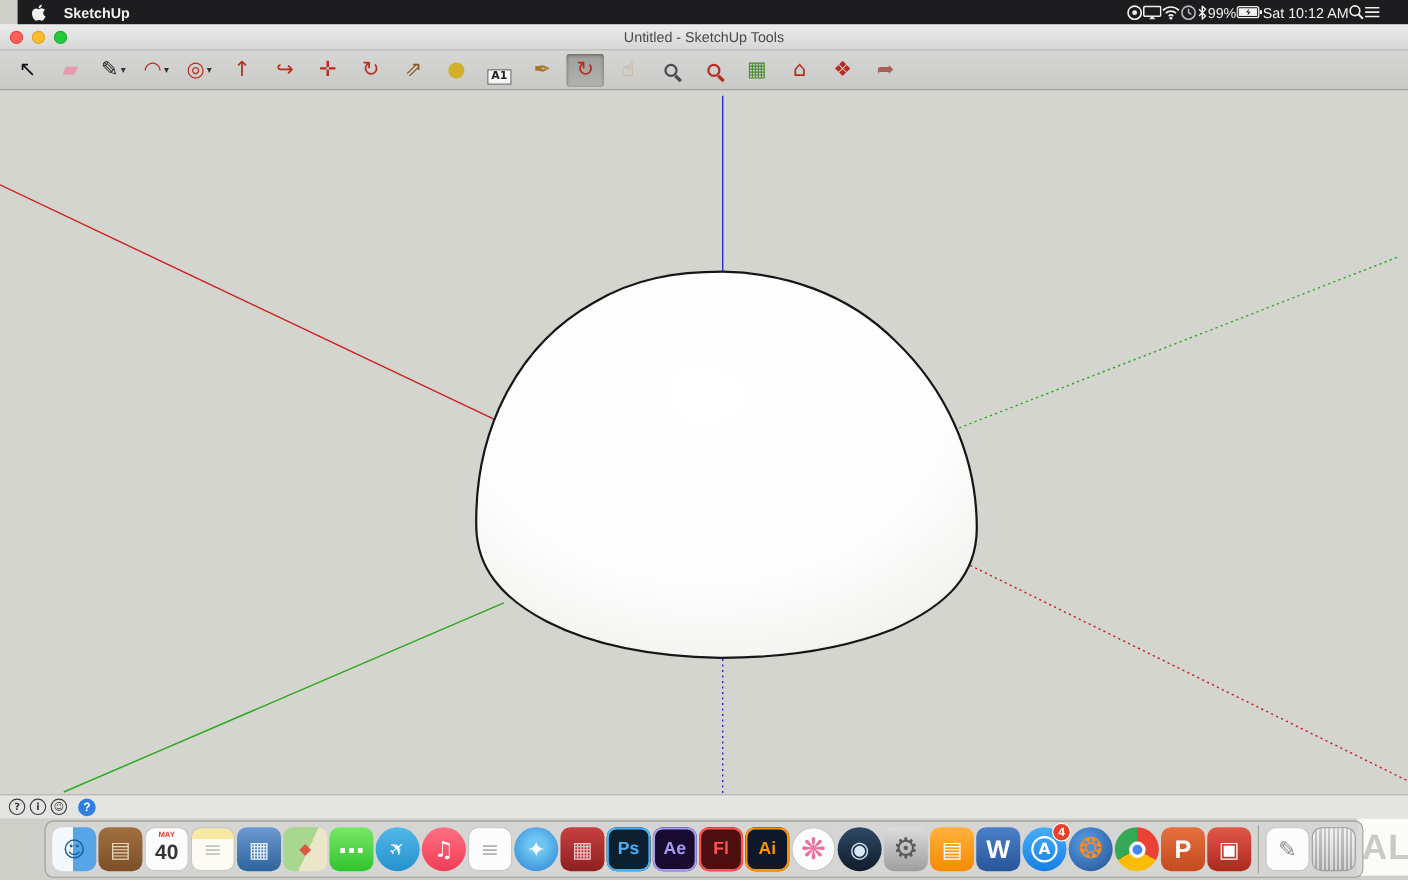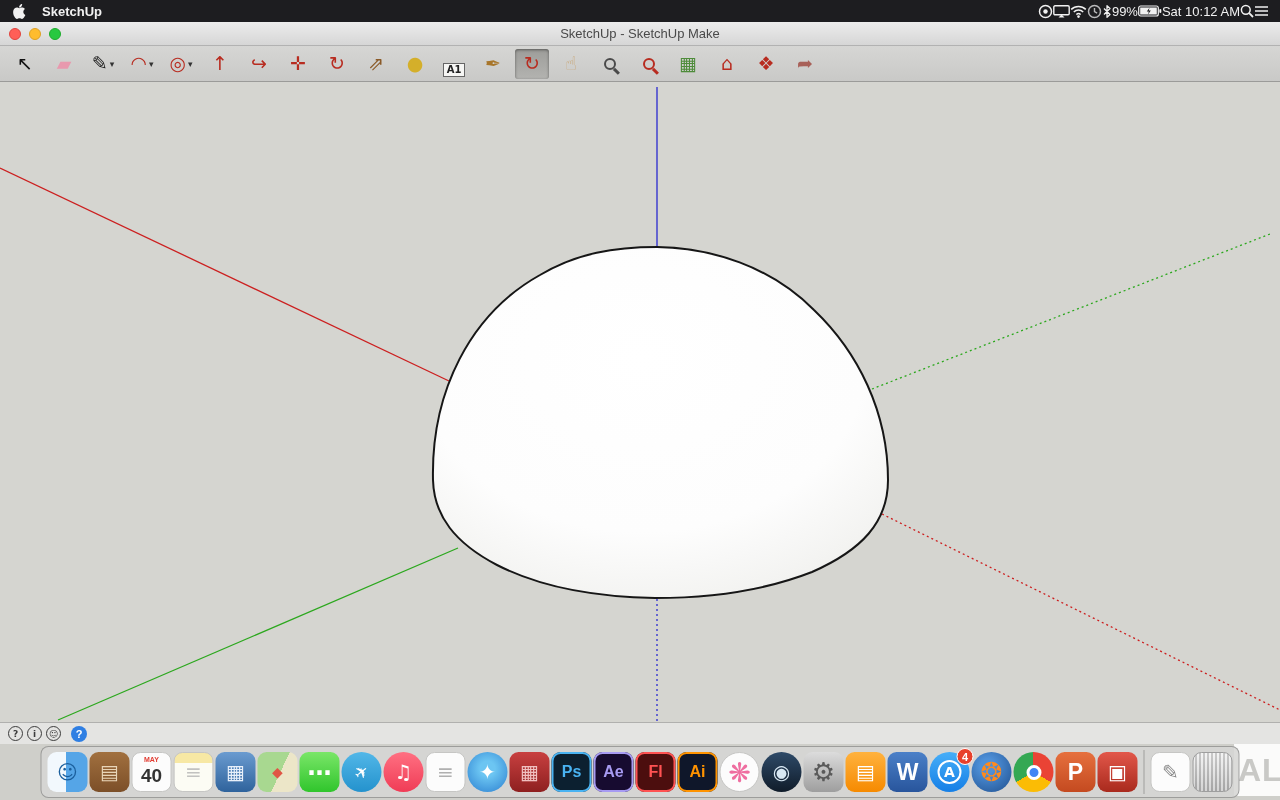--- a/index.html
+++ b/index.html
@@ -1,25 +1,25 @@
 <!DOCTYPE html>
 <html><head>
 <meta charset="utf-8">
 <style>
   *{margin:0;padding:0;box-sizing:border-box}
   html,body{width:1280px;height:800px;overflow:hidden}
   body{font-family:"Liberation Sans",sans-serif;background:#cfcfca;position:relative}
 
   
-  .menubar{position:absolute;top:0;left:0;right:0;height:22px;background:#1d1d20;color:#f1f1f1;
+  .menubar{position:absolute;top:0;left:16px;right:0;height:22px;background:#1d1d20;color:#f1f1f1;
     display:flex;align-items:center;font-size:13px;z-index:20}
   .apple-wrap{margin:0 16px 0 13px;display:flex;align-items:center}
   .appname{font-weight:bold;margin-right:24px}
   .menu-item{margin-right:24px;cursor:default}
-  .mb-right{margin-left:auto;display:flex;align-items:center;padding-right:11px}
+  .mb-right{margin-left:auto;display:flex;align-items:center;padding-right:25px}
   .mb-ic{display:inline-flex;align-items:center}
   .mb-text{color:#f1f1f1}
 
   
   .titlebar{position:absolute;top:22px;left:0;right:0;height:24px;
     background:linear-gradient(#ececec,#d6d6d6);border-bottom:1px solid #b2b2b2;z-index:10}
   .lights{position:absolute;left:9px;top:6px;display:flex;gap:8px}
   .light{width:12px;height:12px;border-radius:50%}
   .light.red{background:#ff5f57;border:1px solid #e0443e}
   .light.yellow{background:#febc2e;border:1px solid #dea123}
@@ -182,21 +182,21 @@
     </span>
   </span>
 </div>
 
 <div class="titlebar">
   <div class="lights">
     <span class="light red"></span>
     <span class="light yellow"></span>
     <span class="light green"></span>
   </div>
-  <div class="win-title">SketchUp - SketchUp Make</div>
+  <div class="win-title">Untitled - SketchUp Tools</div>
 </div>
 
 <div class="toolbar">
     <div class="tool">
       <span class="tool-glyph" style="color: rgb(17, 17, 17);">↖</span>
     </div>
     <div class="tool">
       <span class="tool-glyph" style="color: rgb(232, 153, 174);">▰</span>
     </div>
     <div class="tool">

